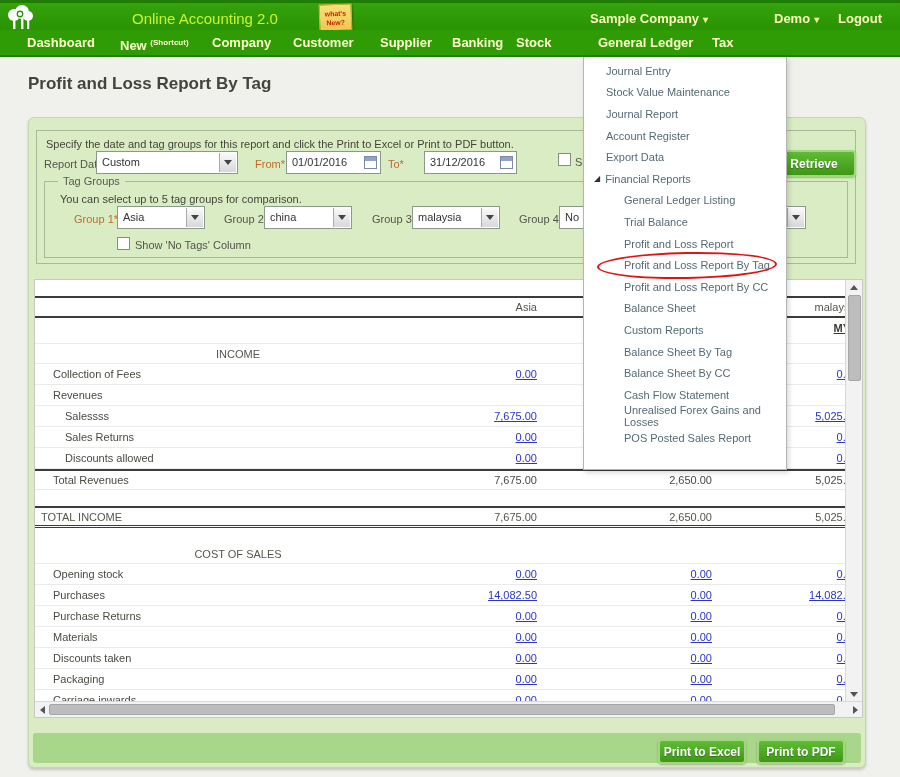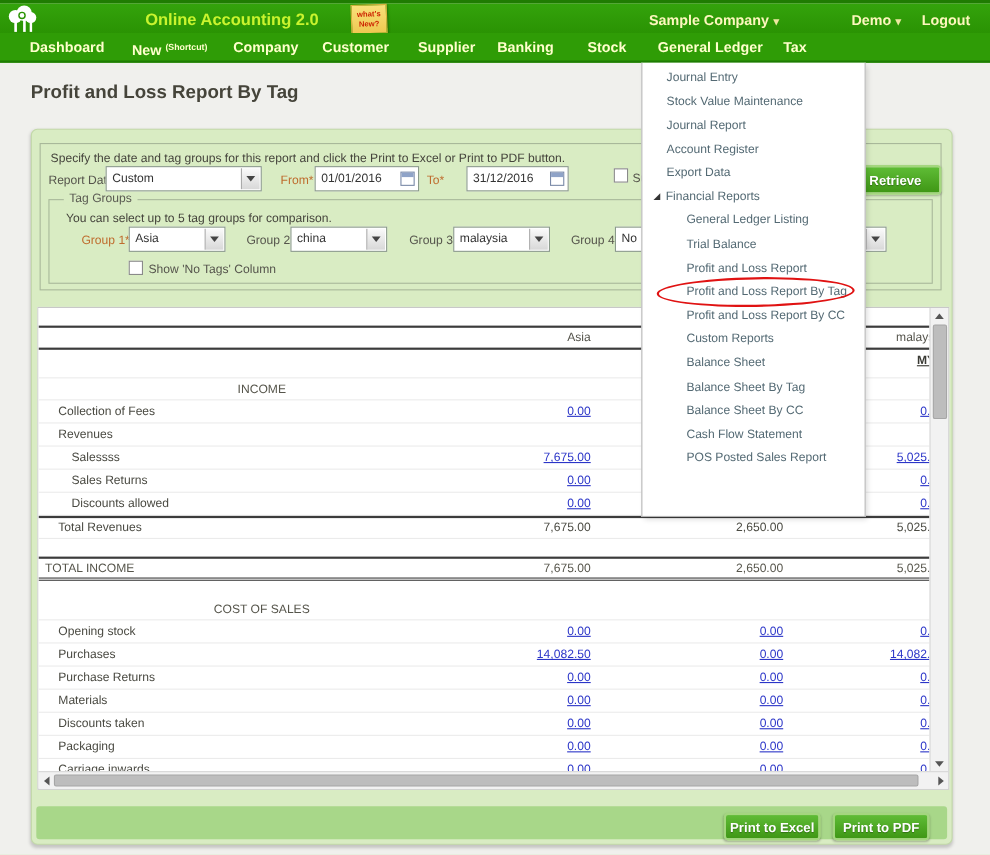--- a/index.html
+++ b/index.html
@@ -6,21 +6,21 @@
   html,body { width:900px; height:777px; }
   body { font-family:"Liberation Sans", sans-serif; font-size:11px; background:#f0f0ed; position:relative; overflow:hidden; color:#4a4a42; }
   .abs { position:absolute; }
 
   
   .topbar { position:absolute; left:0; top:0; width:900px; height:30px;
     background:linear-gradient(#34a30c,#2a9303); border-top:3px solid #1f7c02; z-index:5; }
   .navbar { position:absolute; left:0; top:30px; width:900px; height:27px;
     background:#2f9c06; border-bottom:2px solid #1e7d03; z-index:5; }
   .brand { position:absolute; left:37px; top:14px; font-size:20px; font-weight:bold; color:#fff; letter-spacing:.5px;margin-top:17px; }
-  .product { position:absolute; left:132px; top:7px; font-size:15px; font-weight:bold; color:#c9f42e; }
+  .product { position:absolute; left:132px; top:7px; font-size:15px; font-weight:normal; color:#c9f42e; }
   .note { position:absolute; left:319px; top:1px; width:33px; height:27px; background:linear-gradient(#f9e07a,#eec851);
     border:1px solid #d9b23e; box-shadow:1px 1px 2px rgba(0,0,0,.3); transform:rotate(-2deg);
     color:#cc2200; font-size:7px; font-weight:bold; text-align:center; line-height:9px; padding-top:4px; }
   .hdr-right { font-size:13px; font-weight:bold; color:#fdf7bd; }
   .caret::after { content:"▾"; font-size:10px; margin-left:4px; color:#eee8a0; }
   .navitem { position:absolute; top:30px; height:25px; line-height:25px; font-size:13px; font-weight:bold; color:#ffffcc; z-index:6; }
   .navitem sup { font-size:8px; font-weight:bold; }
 
   
   .page-title { position:absolute; left:28px; top:74px; font-size:17px; font-weight:bold; color:#45443a; }
@@ -113,21 +113,21 @@
   <span class="abs hdr-right" style="left:838px;top:8px">Logout</span>
 </div>
 
 <div class="navbar"></div>
 <span class="navitem" style="left:27px">Dashboard</span>
 <span class="navitem" style="left:120px"><span>New</span>&nbsp;<sup>(Shortcut)</sup></span>
 <span class="navitem" style="left:212px">Company</span>
 <span class="navitem" style="left:293px">Customer</span>
 <span class="navitem" style="left:380px">Supplier</span>
 <span class="navitem" style="left:452px">Banking</span>
-<span class="navitem" style="left:534px">Stock</span>
+<span class="navitem" style="left:516px">Stock</span>
 <span class="navitem" style="left:598px">General Ledger</span>
 <span class="navitem" style="left:712px">Tax</span>
 
 <div class="page-title">Profit and Loss Report By Tag</div>
 <div class="panel"></div>
 
 <div class="filter-box"></div>
 <div class="instruction">Specify the date and tag groups for this report and click the Print to Excel or Print to PDF button.</div>
 
 <span class="flabel" style="left:44px;top:158px">Report Date</span>
@@ -342,20 +342,21 @@
   <div class="mi">Export Data</div>
   <div class="mi parent">
       <span class="exp">◢</span>
       <span>Financial Reports</span>
     </div>
   <div class="mi sub">General Ledger Listing</div>
   <div class="mi sub">Trial Balance</div>
   <div class="mi sub">Profit and Loss Report</div>
   <div class="mi sub">Profit and Loss Report By Tag</div>
   <div class="mi sub">Profit and Loss Report By CC</div>
+  <div class="mi sub">Balance Sheet</div>
   <div class="mi sub">Custom Reports</div>
-  <div class="mi sub">Balance Sheet</div>
   <div class="mi sub">Balance Sheet By Tag</div>
   <div class="mi sub">Balance Sheet By CC</div>
   <div class="mi sub">Cash Flow Statement</div>
+  <div class="mi sub">Unrealised Forex Gains and Losses</div>
   <div class="mi sub">POS Posted Sales Report</div>
 </div>
 <div class="ellipse"></div>
 
 </body></html>

